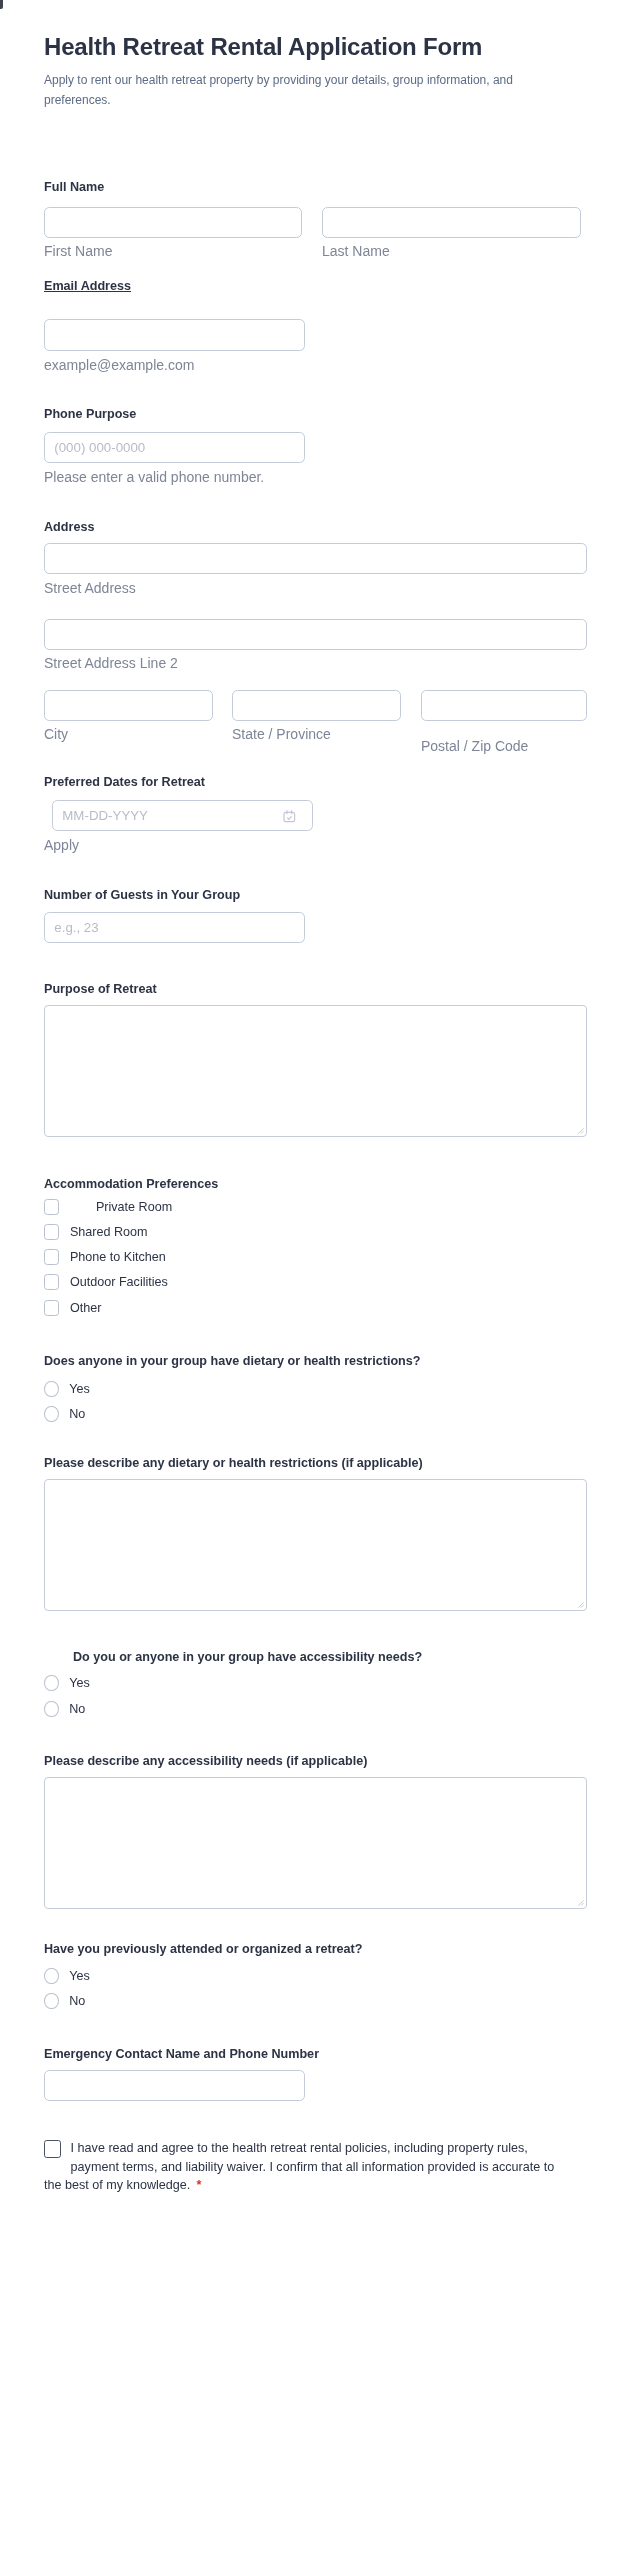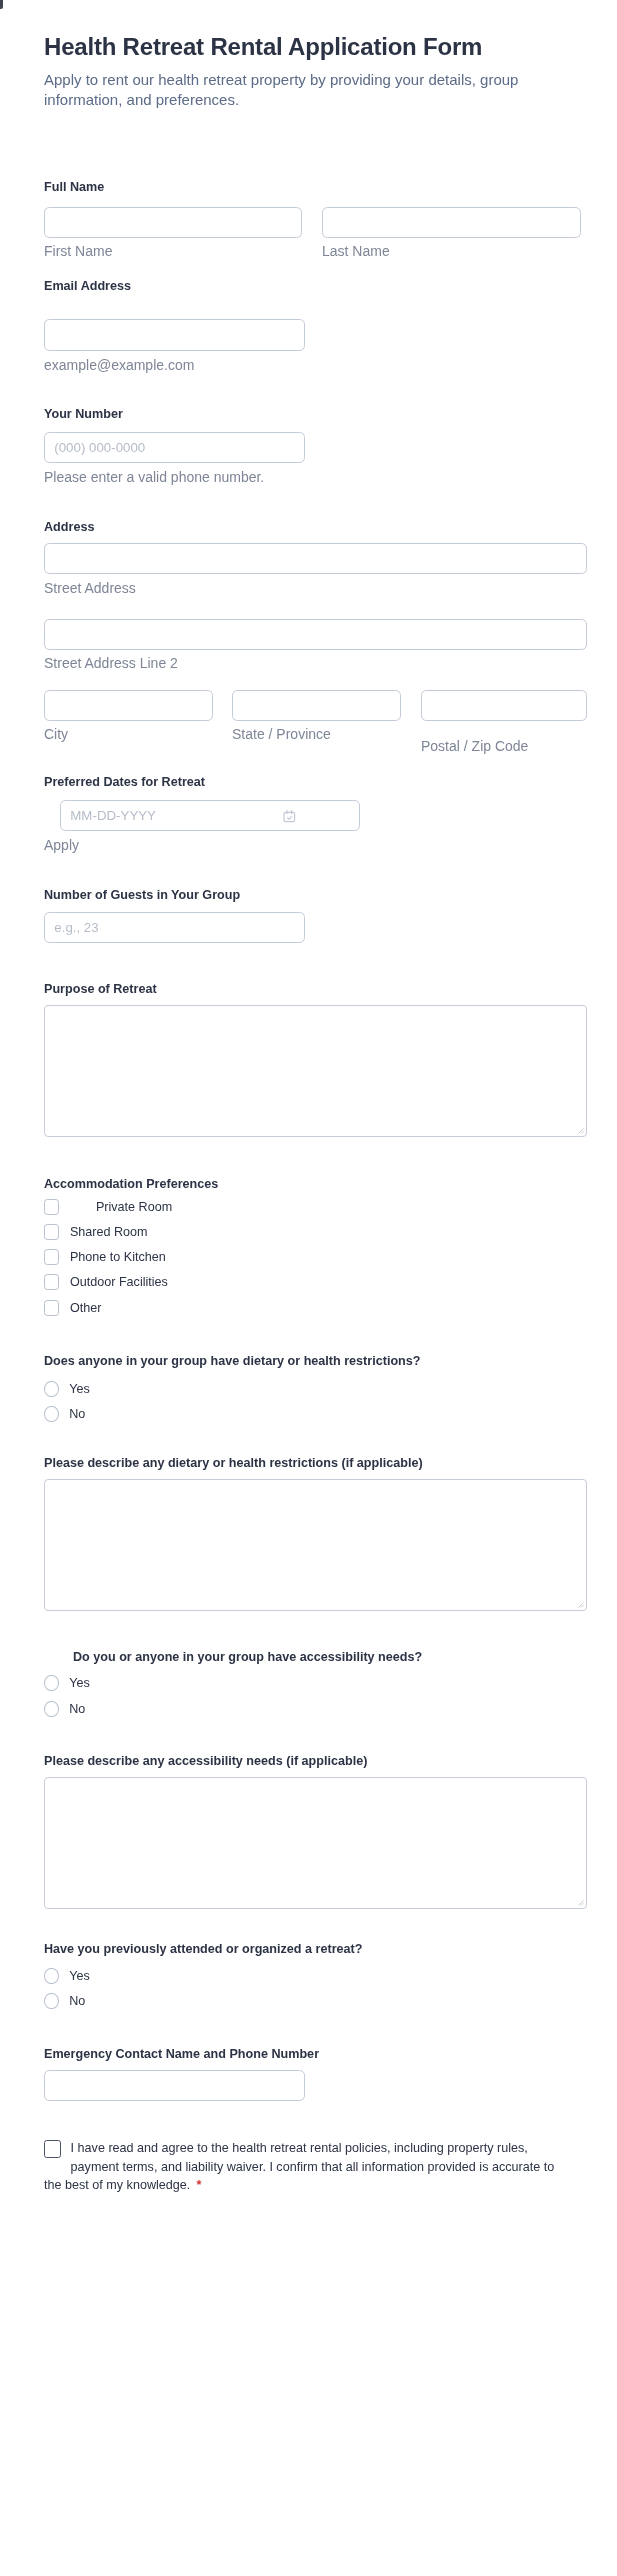--- a/index.html
+++ b/index.html
@@ -9,21 +9,21 @@
     font-family:"Liberation Sans","DejaVu Sans",sans-serif;
     color:#2c3345;
   }
   .abs { position:absolute; left:44px; }
   .page-title {
     top:33px; width:531px;
     font-size:24px; font-weight:bold; color:#2c3345; letter-spacing:-0.2px;
   }
   .page-subtitle {
     top:70px; width:478px;
-    font-size:15px; line-height:20px; color:#5c6b87;
+    font-size:12px; line-height:20px; color:#5c6b87;
   }
   .field-label {
     font-size:12.6px; font-weight:600; color:#2c3345; line-height:16px;
   }
   .sub-label {
     font-size:14px; color:#7d8596; line-height:12px;
   }
   .tinput {
     position:absolute;
     height:31px; background:#fff;
@@ -76,43 +76,43 @@
 
 <h1 class="abs page-title">Health Retreat Rental Application Form</h1>
 <p class="abs page-subtitle">Apply to rent our health retreat property by providing your details, group information, and preferences.</p>
 
 <div class="abs field-label" style="top:179px;">Full Name</div>
 <input class="tinput" style="left: 44px; top: 207px; width: 258px;">
 <input class="tinput" style="left: 322px; top: 207px; width: 259px;">
 <div class="abs sub-label" style="top:245px;">First Name</div>
 <div class="abs sub-label" style="left:322px; top:245px;">Last Name</div>
 
-<div class="abs field-label" style="top:278px;">Email Address</div>
+<div class="abs field-label" style="top:278px;text-decoration:underline;">Email Address</div>
 <input class="tinput" style="left: 44px; top: 319px; width: 261px; height: 32px;">
 <div class="abs sub-label" style="top:359px;">example@example.com</div>
 
-<div class="abs field-label" style="top:406px;">Your Number</div>
+<div class="abs field-label" style="top:406px;">Phone Purpose</div>
 <input class="tinput" style="left: 44px; top: 432px; width: 261px;" placeholder="(000) 000-0000">
 <div class="abs sub-label" style="top:471px;">Please enter a valid phone number.</div>
 
 <div class="abs field-label" style="top:519px;">Address</div>
 <input class="tinput" style="left: 44px; top: 543px; width: 543px;">
 <div class="abs sub-label" style="top:582px;">Street Address</div>
 <input class="tinput" style="left: 44px; top: 619px; width: 543px;">
 <div class="abs sub-label" style="top:657px;">Street Address Line 2</div>
 <input class="tinput" style="left: 44px; top: 690px; width: 169px;">
 <input class="tinput" style="left: 232px; top: 690px; width: 169px;">
 <input class="tinput" style="left: 421px; top: 690px; width: 166px;">
 <div class="abs sub-label" style="top:728px;">City</div>
 <div class="abs sub-label" style="left:232px; top:728px;">State / Province</div>
 <div class="abs sub-label" style="left:421px; top:740px;">Postal / Zip Code</div>
 
 <div class="abs field-label" style="top:774px;">Preferred Dates for Retreat</div>
 <div style="position:absolute; left:44px; top:800px; width:261px; height:31px;">
-  <input class="tinput" style="left: 16px; top: 0px; width: 300px;" placeholder="MM-DD-YYYY">
+  <input class="tinput" style="left: 8px; top: 0px; width: 261px;" placeholder="MM-DD-YYYY">
   <svg class="cal-icon" viewBox="0 0 22 22">
     <rect x="3" y="5" width="16" height="14" rx="2.5" fill="none" stroke="#c2c8d4" stroke-width="1.8"></rect>
     <line x1="7.5" y1="2.5" x2="7.5" y2="7" stroke="#c2c8d4" stroke-width="1.8" stroke-linecap="round"></line>
     <line x1="14.5" y1="2.5" x2="14.5" y2="7" stroke="#c2c8d4" stroke-width="1.8" stroke-linecap="round"></line>
     <polyline points="8.5,13.5 10.5,15.5 14,11.5" fill="none" stroke="#c2c8d4" stroke-width="1.8" stroke-linecap="round" stroke-linejoin="round"></polyline>
   </svg>
 </div>
 <div class="abs sub-label" style="top:839px;">Apply</div>
 
 <div class="abs field-label" style="top:887px;">Number of Guests in Your Group</div>

